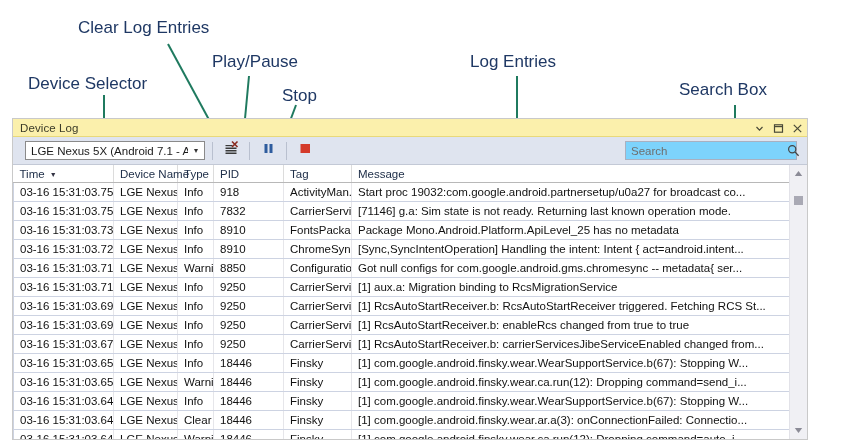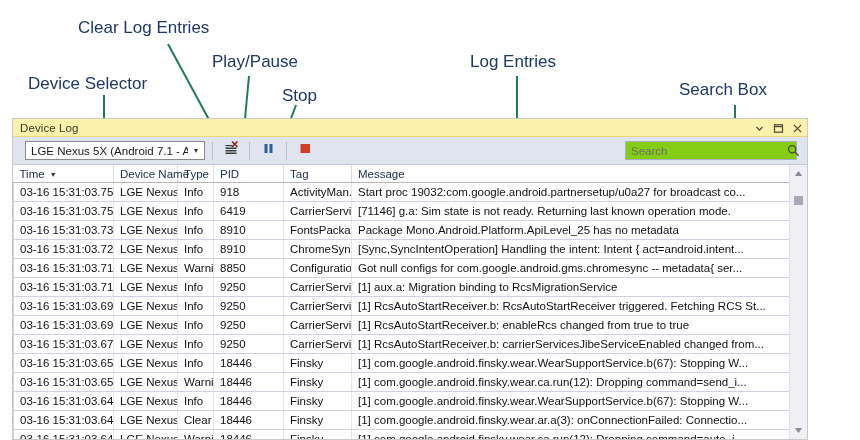--- a/index.html
+++ b/index.html
@@ -80,21 +80,21 @@
     width: 22px; height: 22px;
     display: flex; align-items: center; justify-content: center;
     cursor: default;
   }
 
   
   #search-box {
     position: absolute;
     right: 10px; top: 4px;
     width: 172px; height: 19px;
-    background: #84cc16;
+    background: #7dd3fc;
     border: 1px solid #a9b0c0;
     display: flex; align-items: center;
     box-sizing: border-box;
   }
   #search-input {
     border: 0; outline: 0; background: transparent;
     flex: 1; height: 17px; padding-left: 5px;
     font-family: "Liberation Sans", sans-serif;
     font-size: 11.5px; color: #555;
   }
@@ -279,21 +279,21 @@
                 <td class="c-device">LGE Nexus 5X</td>
                 <td class="c-type">Info</td>
                 <td class="c-pid">918</td>
                 <td class="c-tag">ActivityMan...</td>
                 <td class="c-message">Start proc 19032:com.google.android.partnersetup/u0a27 for broadcast co...</td>
               </tr>
               <tr class="row">
                 <td class="c-time">03-16 15:31:03.753</td>
                 <td class="c-device">LGE Nexus 5X</td>
                 <td class="c-type">Info</td>
-                <td class="c-pid">6419</td>
+                <td class="c-pid">7832</td>
                 <td class="c-tag">CarrierServices</td>
                 <td class="c-message">[71146] g.a: Sim state is not ready. Returning last known operation mode.</td>
               </tr>
               <tr class="row">
                 <td class="c-time">03-16 15:31:03.734</td>
                 <td class="c-device">LGE Nexus 5X</td>
                 <td class="c-type">Info</td>
                 <td class="c-pid">8910</td>
                 <td class="c-tag">FontsPackag...</td>
                 <td class="c-message">Package Mono.Android.Platform.ApiLevel_25 has no metadata</td>

